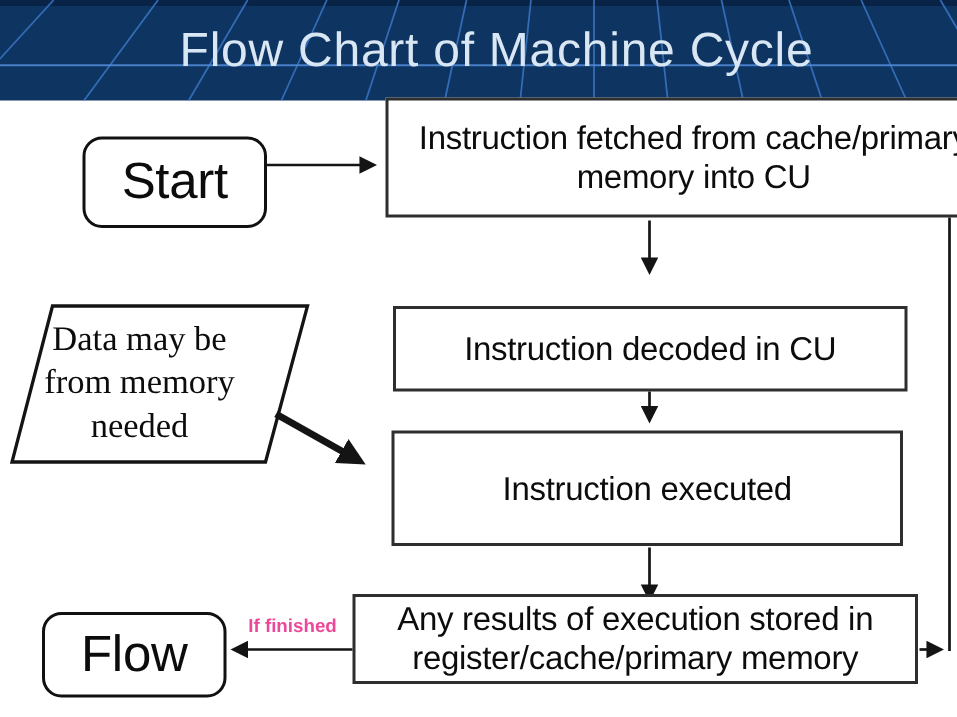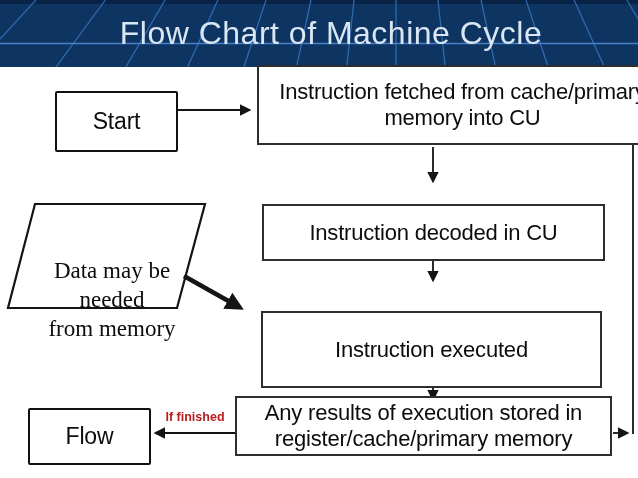--- a/index.html
+++ b/index.html
@@ -27,39 +27,39 @@
   .connectors line, .connectors path.conn{stroke:#141414; stroke-width:1.8; fill:none;}
   .connectors .thick{stroke-width:4.6;}
   .connectors .shape{fill:#ffffff; stroke:#141414; stroke-width:2.2;}
   .node{
     position:absolute; z-index:3; background:#fff;
     display:flex; align-items:center; justify-content:center;
     text-align:center; color:#0c0c0c;
     font-size:22px; line-height:1.18; letter-spacing:-0.2px;
   }
   .proc{border:2px solid #2e2e2e; padding:0 3px; box-sizing:border-box;}
-  .terminal{border:2.5px solid #111; border-radius:2px; font-size:23px;}
+  .terminal{border:2.5px solid #111; border-radius:13px; font-size:34px;}
   .note-text{
     position:absolute; z-index:3; background:transparent;
     display:flex; flex-direction:column; align-items:center; justify-content:center;
     text-align:center; color:#0c0c0c;
     font-family:"Liberation Serif", serif; font-size:23px; line-height:1.26;
   }
   .edge-label{
     position:absolute; z-index:3; text-align:center;
-    font-size:12.5px; font-weight:600; color:#b91c1c; letter-spacing:0;
+    font-size:12.5px; font-weight:600; color:#ec4899; letter-spacing:0;
   }
   
   #n-start {left:55px;  top:91px;  width:119px; height:57px;}
   #n-fetch {left:257px; top:65px;  width:411px; height:80px;}
   #n-decode{left:262px; top:188px; width:343px; height:57px;margin-top:16px;}
-  #n-exec  {left:261px; top:287px; width:341px; height:77px;margin-top:24px;}
+  #n-exec  {left:261px; top:287px; width:341px; height:77px;}
   #n-store {left:235px; top:396px; width:377px; height:60px;}
   #n-stop  {left:28px;  top:408px; width:119px; height:53px;}
-  #n-note  {left:22px;  top:206px; width:180px; height:99px;margin-top:45px;}
+  #n-note  {left:3px;  top:206px; width:180px; height:99px;}
   #l-finish{left:150px; top:410px; width:90px;}
 </style>
 </head>
 <body>
 
 <div id="slide">
 
   <div class="header">
     <svg width="638" height="67" viewBox="0 0 638 67">
       <rect class="grid-top" x="0" y="0" width="638" height="4"></rect>
@@ -129,19 +129,19 @@
   <div id="n-decode" class="node proc">Instruction decoded in CU</div>
 
   <div id="n-exec" class="node proc">Instruction executed</div>
 
   <div id="n-store" class="node proc">Any results of execution stored in register/cache/primary memory</div>
 
   <div id="n-stop" class="node terminal">Flow</div>
 
   <div id="n-note" class="note-text">
     <span>Data may be</span>
+    <span>from memory</span>
     <span>needed</span>
-    <span>from memory</span>
   </div>
 
   <div id="l-finish" class="edge-label">If finished</div>
 
 </div>
 
 </body></html>

